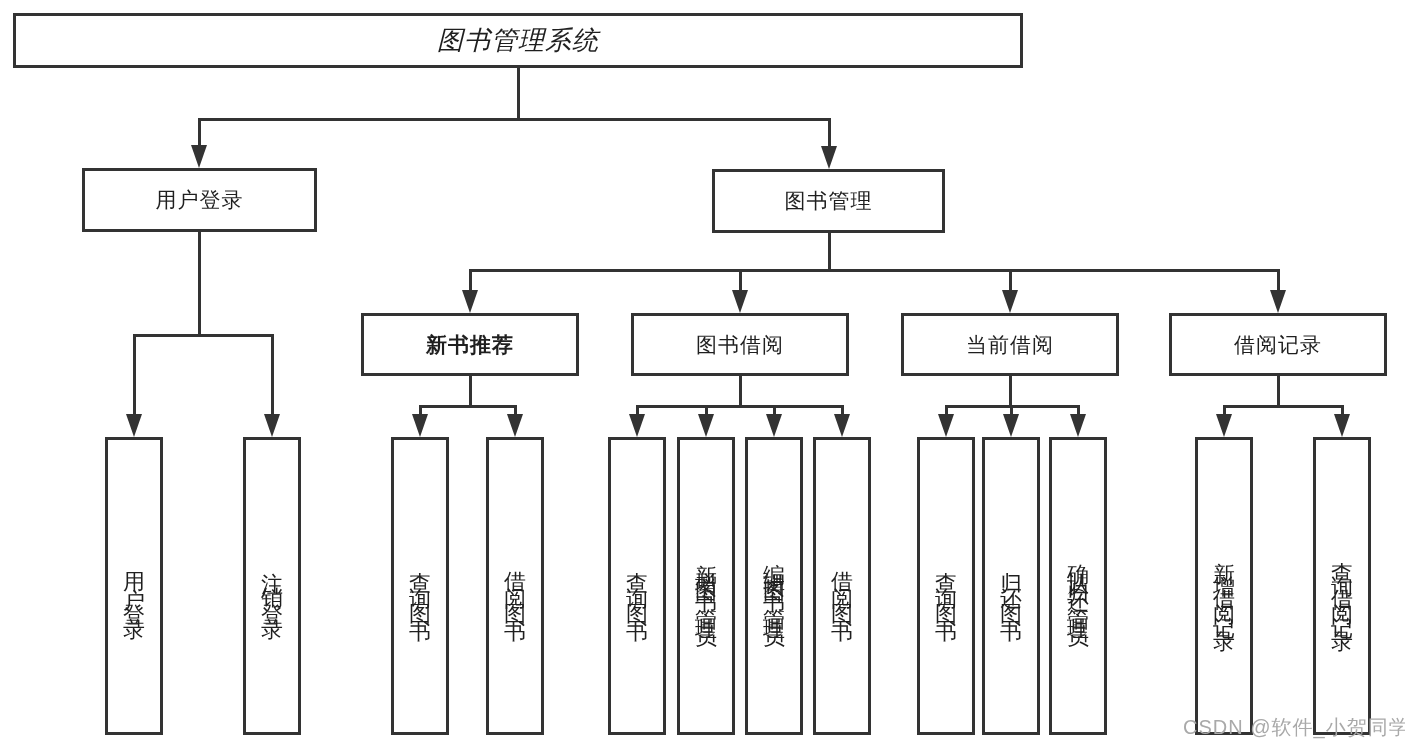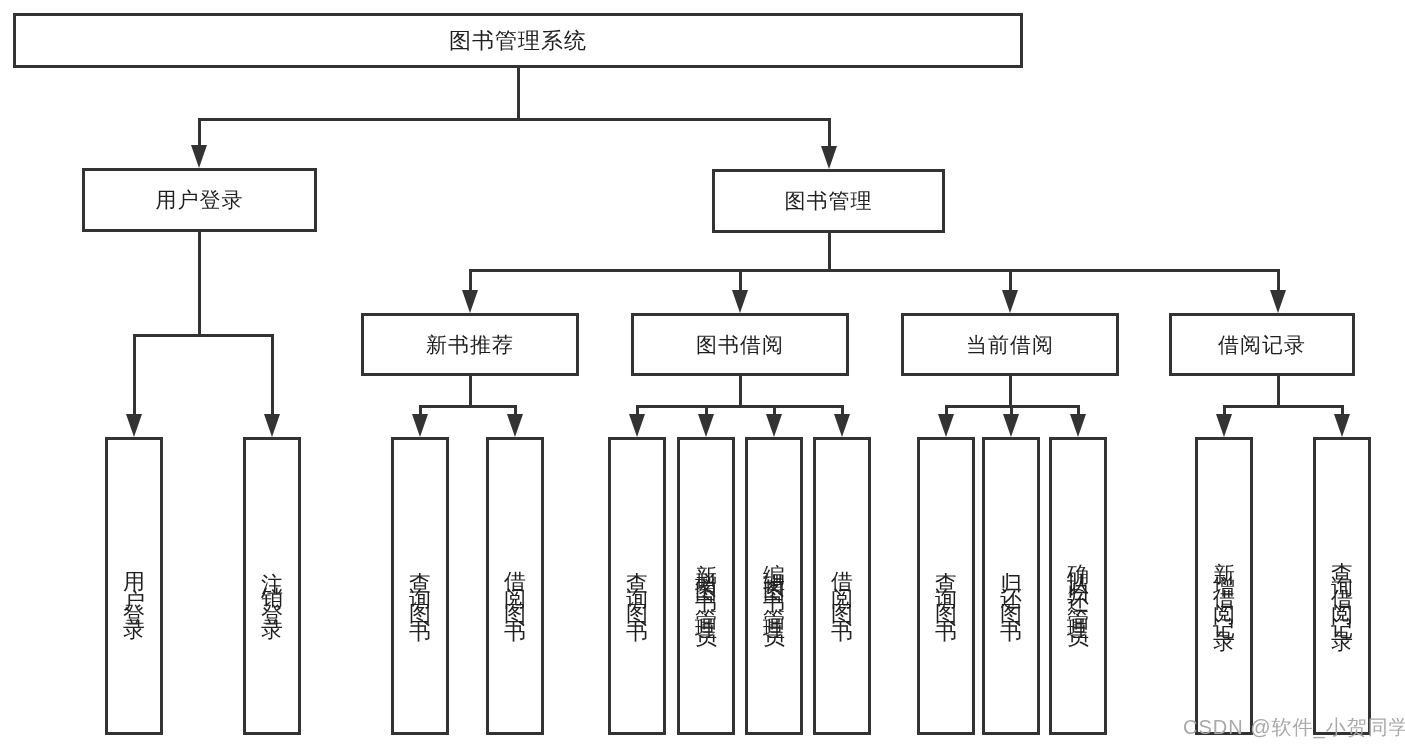--- a/index.html
+++ b/index.html
@@ -24,21 +24,22 @@
     align-items: center;
     justify-content: center;
     color: var(--text-color, #1f1f1f);
   }
   .node .label {
     font-size: 21px;
     letter-spacing: 1px;
     white-space: nowrap;
   }
   .node.root .label {
-    font-size: 22px;
+    font-size: 26px;
+    font-style: italic;
   }
   .node.vertical .label {
     writing-mode: vertical-rl;
     text-orientation: mixed;
     line-height: 1;
     font-size: 22px;
     white-space: nowrap;
   }
   .line {
     position: absolute;
@@ -122,30 +123,30 @@
     <div class="arrowhead" style="left: 1334px; top: 414px;"></div>
     <div class="node root" style="left: 13px; top: 13px; width: 1010px; height: 55px;">
       <span class="label">图书管理系统</span>
     </div>
     <div class="node" style="left: 82px; top: 168px; width: 235px; height: 64px;">
       <span class="label">用户登录</span>
     </div>
     <div class="node" style="left: 712px; top: 169px; width: 233px; height: 64px;">
       <span class="label">图书管理</span>
     </div>
-    <div class="node" style="left: 361px; top: 313px; width: 218px; height: 63px;">
+    <div class="node" style="left: 361px; top: 313px; width: 218px; height: 63px; font-weight: bold;">
       <span class="label">新书推荐</span>
     </div>
     <div class="node" style="left: 901px; top: 313px; width: 218px; height: 63px;">
       <span class="label">当前借阅</span>
     </div>
     <div class="node" style="left: 631px; top: 313px; width: 218px; height: 63px;">
       <span class="label">图书借阅</span>
     </div>
-    <div class="node" style="left: 1169px; top: 313px; width: 186px; height: 63px;">
+    <div class="node" style="left: 1169px; top: 313px; width: 218px; height: 63px;">
       <span class="label">借阅记录</span>
     </div>
     <div class="node vertical" style="left: 105px; top: 437px; width: 58px; height: 298px;">
       <span class="label" style="letter-spacing: 16px;">用户登录</span>
     </div>
     <div class="node vertical" style="left: 243px; top: 437px; width: 58px; height: 298px;">
       <span class="label" style="letter-spacing: 16px;">注销登录</span>
     </div>
     <div class="node vertical" style="left: 391px; top: 437px; width: 58px; height: 298px;">
       <span class="label" style="letter-spacing: 16px;">查询图书</span>

